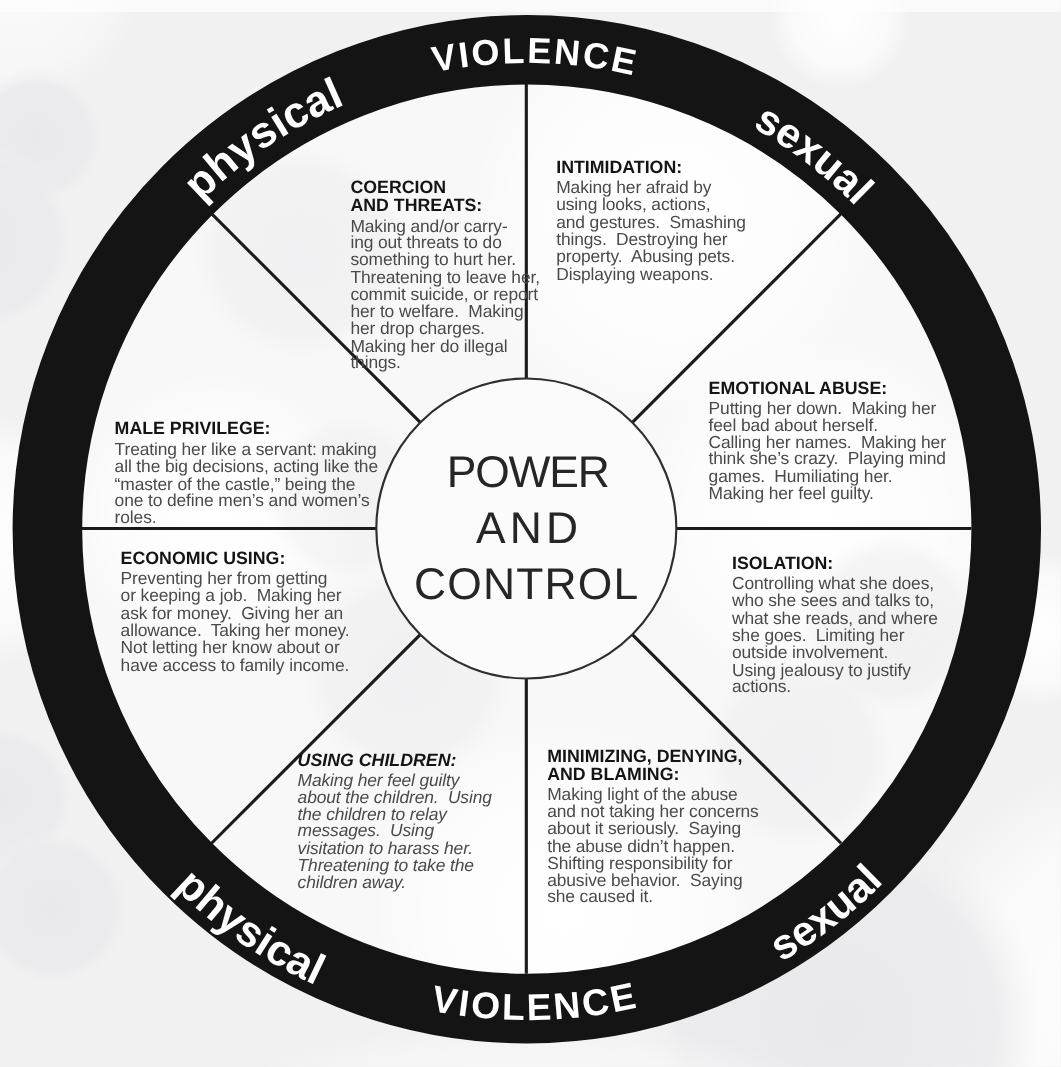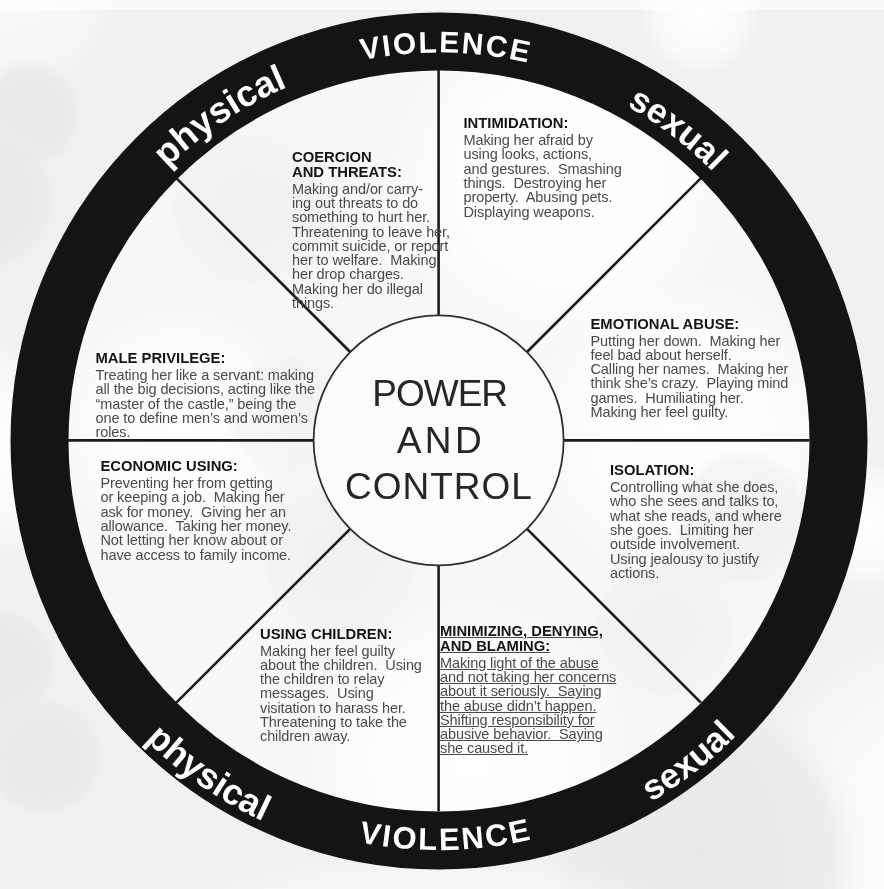--- a/index.html
+++ b/index.html
@@ -86,27 +86,27 @@
   <text font-size="36.5" letter-spacing="0"><textPath href="#phys_top" startOffset="50%">physical</textPath></text>
   <text font-size="35" letter-spacing="0"><textPath href="#sex_top" startOffset="50%">sexual</textPath></text>
   <text font-size="31" letter-spacing="2.2"><textPath href="#viol_bot" startOffset="50%">VIOLENCE</textPath></text>
   <text font-size="36" letter-spacing="0"><textPath href="#phys_bot" startOffset="50%">physical</textPath></text>
   <text font-size="35" letter-spacing="0"><textPath href="#sex_bot" startOffset="50%">sexual</textPath></text>
 </g>
 </svg>
 
 <div class="blk" style="left:292px;top:122px;margin-top:28px;"><b>COERCION<br>AND THREATS:</b>Making and/or carry-<br>ing out threats to do<br>something to hurt her.<br>Threatening to leave her,<br>commit suicide, or report<br>her to welfare.&nbsp; Making<br>her drop charges.<br>Making her do illegal<br>things.</div>
 
-<div class="blk" style="left:463.5px;top:116px;"><b>INTIMIDATION:</b>Making her afraid by<br>using looks, actions,<br>and gestures.&nbsp; Smashing<br>things.&nbsp; Destroying her<br>property.&nbsp; Abusing pets.<br>Displaying weapons.</div>
+<div class="blk" style="left:463.5px;top:133px;"><b>INTIMIDATION:</b>Making her afraid by<br>using looks, actions,<br>and gestures.&nbsp; Smashing<br>things.&nbsp; Destroying her<br>property.&nbsp; Abusing pets.<br>Displaying weapons.</div>
 
 <div class="blk" style="left:610px;top:463px;"><b>ISOLATION:</b>Controlling what she does,<br>who she sees and talks to,<br>what she reads, and where<br>she goes.&nbsp; Limiting her<br>outside involvement.<br>Using jealousy to justify<br>actions.</div>
 
 <div class="blk" style="left:590.5px;top:316.5px;"><b>EMOTIONAL ABUSE:</b>Putting her down.&nbsp; Making her<br>feel bad about herself.<br>Calling her names.&nbsp; Making her<br>think she’s crazy.&nbsp; Playing mind<br>games.&nbsp; Humiliating her.<br>Making her feel guilty.</div>
 
-<div class="blk" style="left:440px;top:624px;text-decoration:underline;"><b>MINIMIZING, DENYING,<br>AND BLAMING:</b>Making light of the abuse<br>and not taking her concerns<br>about it seriously.&nbsp; Saying<br>the abuse didn’t happen.<br>Shifting responsibility for<br>abusive behavior.&nbsp; Saying<br>she caused it.</div>
+<div class="blk" style="left:456px;top:624px;"><b>MINIMIZING, DENYING,<br>AND BLAMING:</b>Making light of the abuse<br>and not taking her concerns<br>about it seriously.&nbsp; Saying<br>the abuse didn’t happen.<br>Shifting responsibility for<br>abusive behavior.&nbsp; Saying<br>she caused it.</div>
 
-<div class="blk" style="left:260px;top:626.5px;"><b>USING CHILDREN:</b>Making her feel guilty<br>about the children.&nbsp; Using<br>the children to relay<br>messages.&nbsp; Using<br>visitation to harass her.<br>Threatening to take the<br>children away.</div>
+<div class="blk" style="left:248px;top:626.5px;font-style:italic;"><b>USING CHILDREN:</b>Making her feel guilty<br>about the children.&nbsp; Using<br>the children to relay<br>messages.&nbsp; Using<br>visitation to harass her.<br>Threatening to take the<br>children away.</div>
 
 <div class="blk" style="left:100.5px;top:459px;"><b>ECONOMIC USING:</b>Preventing her from getting<br>or keeping a job.&nbsp; Making her<br>ask for money.&nbsp; Giving her an<br>allowance.&nbsp; Taking her money.<br>Not letting her know about or<br>have access to family income.</div>
 
 <div class="blk" style="left:95.5px;top:319px;margin-top:32px;"><b>MALE PRIVILEGE:</b>Treating her like a servant: making<br>all the big decisions, acting like the<br>“master of the castle,” being the<br>one to define men’s and women’s<br>roles.</div>
 
 </div>
 
 </body></html>

